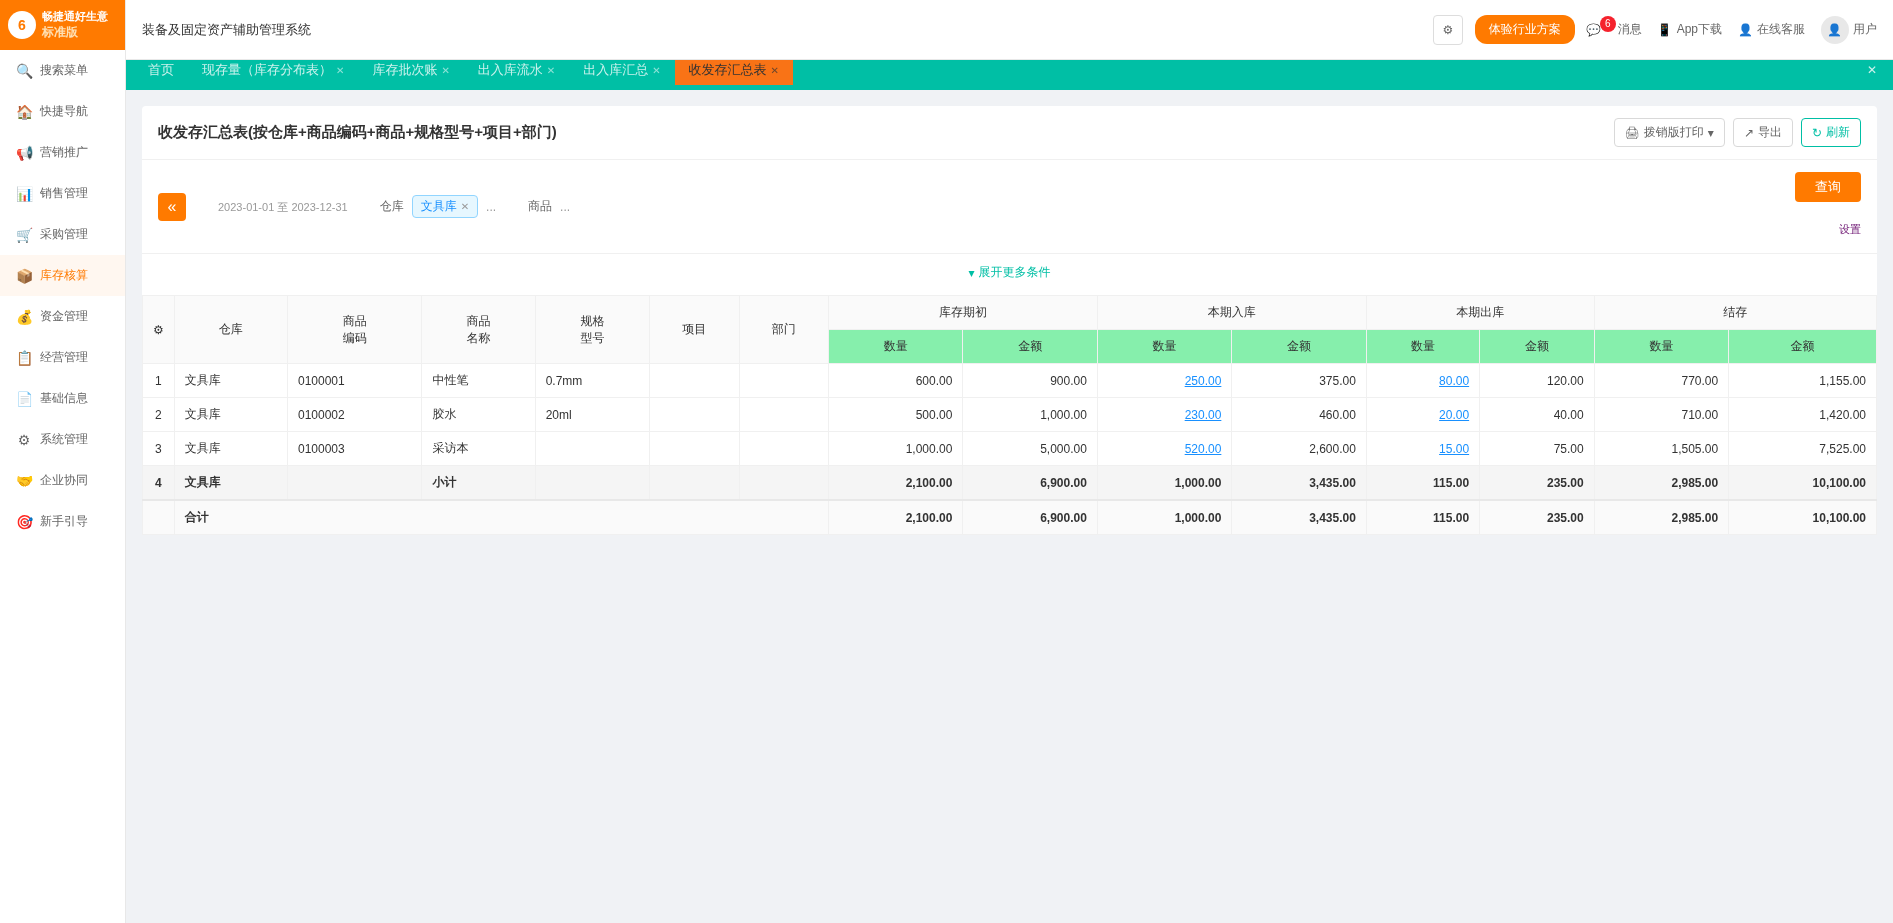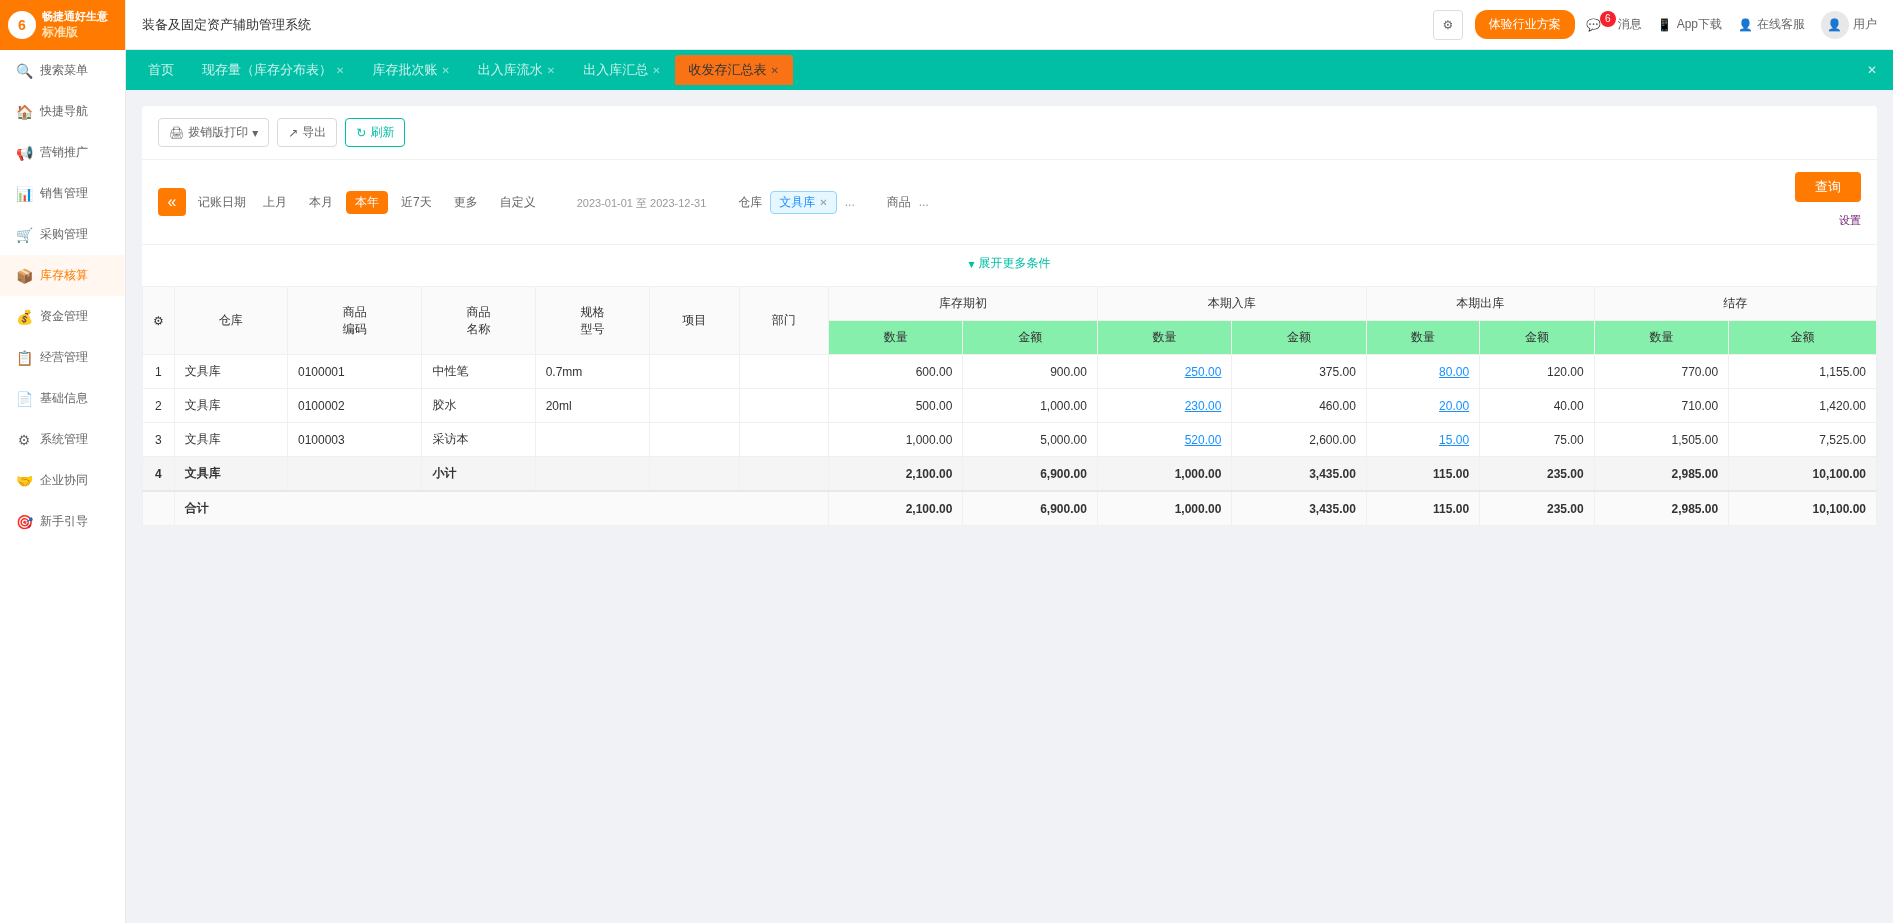--- a/index.html
+++ b/index.html
@@ -26,21 +26,21 @@
       display: flex; align-items: center; gap: 8px;
       padding: 12px 16px; cursor: pointer; color: #666;
       transition: background 0.2s;
     }
     .sidebar-item.active { background: #fff7f0; color: #ff7a00; }
     .sidebar-item-icon { font-size: 14px; width: 16px; text-align: center; }
     .sidebar-item-label { font-size: 12px; }
 
     
     .topbar {
-      position: fixed; left: 126px; top: 0; right: 0; height: 50px;
+      position: fixed; left: 126px; top: 0; right: 0; height: 60px;
       background: #fff; border-bottom: 1px solid #e8e8e8; z-index: 99;
       display: flex; align-items: center; padding: 0 16px; gap: 12px;
     }
     .topbar-title { font-size: 13px; color: #333; flex: 1; }
     .topbar-settings-btn {
       width: 30px; height: 30px; border: 1px solid #ddd; border-radius: 4px;
       display: flex; align-items: center; justify-content: center; cursor: pointer; color: #666;
     }
     .topbar-try-btn {
       background: #ff7a00; color: #fff; border: none; border-radius: 12px;
@@ -278,51 +278,41 @@
     <span class="tab-close">✕</span>
   </div>
   <div style="flex:1"></div>
   <div style="color:rgba(255,255,255,0.8); cursor:pointer; padding: 0 8px;">✕</div>
 </div>
 
 <div class="main-content">
   <div class="page-container">
 
     <div class="page-header">
+      <div class="page-title">收发存汇总表(按仓库+商品编码+商品+规格型号+项目+部门)</div>
       <div class="page-actions">
         <div class="action-btn">
           <span>🖨</span>
           <span>拨销版打印</span>
           <span>▾</span>
         </div>
         <div class="action-btn">
           <span>↗</span>
           <span>导出</span>
         </div>
         <div class="action-btn refresh-btn">
           <span>↻</span>
           <span>刷新</span>
         </div>
       </div>
     </div>
 
     <div class="filter-bar">
       <button class="filter-toggle-btn">«</button>
 
-      <div class="filter-group">
-        <span class="filter-label">记账日期</span>
-        <div class="date-options">
-          <span class="date-btn">上月</span>
-          <span class="date-btn">本月</span>
-          <span class="date-btn active">本年</span>
-          <span class="date-btn">近7天</span>
-          <span class="date-btn">更多</span>
-          <span class="date-btn">自定义</span>
-        </div>
-      </div>
 
       <div style="display:flex;flex-direction:column;margin-left:20px;">
         <div class="date-range">2023-01-01 至 2023-12-31</div>
       </div>
 
       <div class="filter-group" style="margin-left:20px;">
         <span class="filter-label">仓库</span>
         <div class="warehouse-tag">
           <span>文具库</span>
           <span class="tag-close">✕</span>
@@ -330,21 +320,21 @@
         <span class="filter-ellipsis">...</span>
       </div>
 
       <div class="filter-group" style="margin-left:20px;">
         <span class="filter-label">商品</span>
         <span class="filter-ellipsis">...</span>
       </div>
 
       <div style="flex:1;"></div>
 
-      <div style="display:flex;flex-direction:column;align-items:flex-end;gap:7px;">
+      <div style="display:flex;flex-direction:column;align-items:flex-end;gap:16px;">
         <button class="query-btn">查询</button>
         <span class="settings-link">设置</span>
       </div>
     </div>
 
     <div class="filter-row-2">
       <div class="expand-btn">
         <span>▾</span>
         <span>展开更多条件</span>
       </div>

